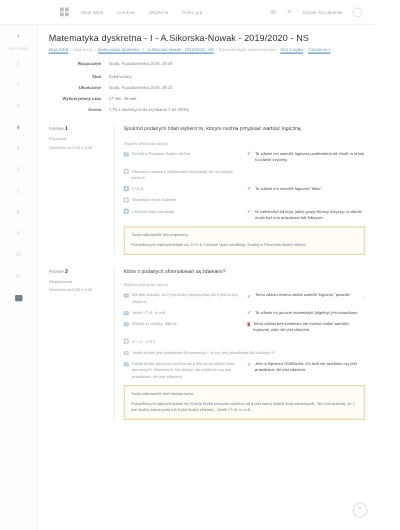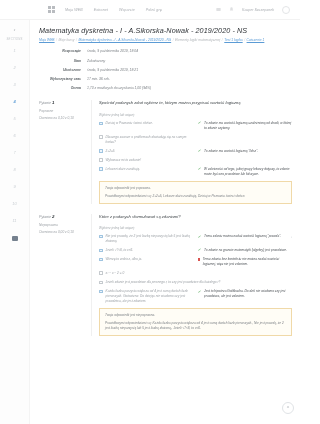--- a/index.html
+++ b/index.html
@@ -3,21 +3,21 @@
 <meta charset="utf-8">
 <style>
   * { box-sizing: border-box; margin: 0; padding: 0; }
   html, body {
     width: 300px; height: 424px;
     background: #ffffff;
     font-family: "Liberation Sans", sans-serif;
     color: #3c3c3c;
     overflow: hidden;
   }
-  .page { position: relative; width: 300px; height: 424px; background:#fff;font-style:italic; }
+  .page { position: relative; width: 300px; height: 424px; background:#fff; }
 
   
   .topnav {
     height: 20px; display: flex; align-items: center;
     padding: 0 6px; background: #ffffff; border-bottom: 1px solid #f2f2f2;
   }
   .grid-icon { width: 7px; height: 7px; margin-left: 42px; margin-right: 10px;
     display: grid; grid-template-columns: 1fr 1fr; grid-template-rows: 1fr 1fr; gap: 1px; }
   .grid-icon i { background: #b9bcc0; display:block; }
   .topnav-link { font-size: 3.6px; color: #a8acb1; margin-right: 11px; white-space: nowrap; letter-spacing:.1px;}

